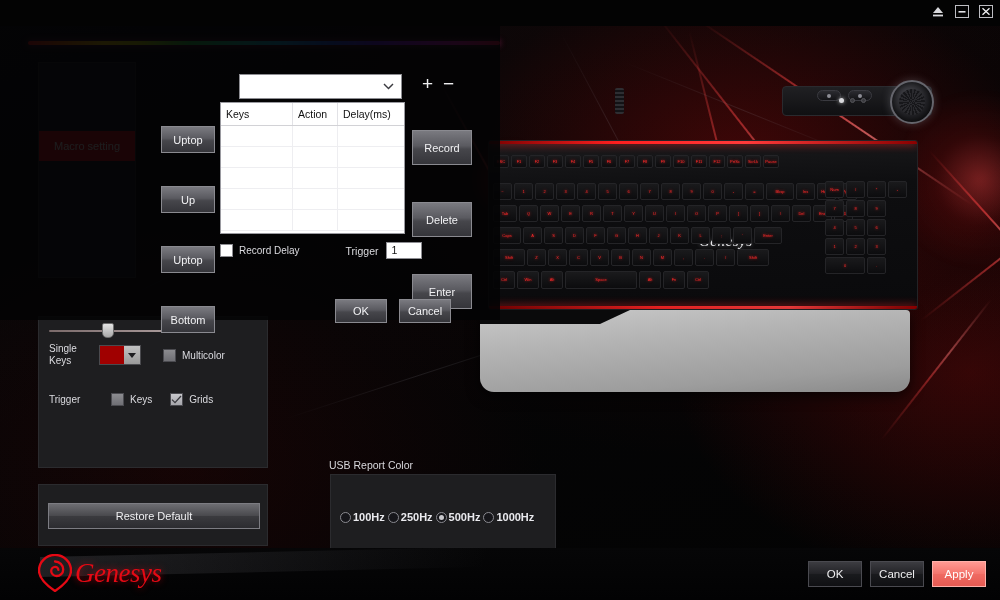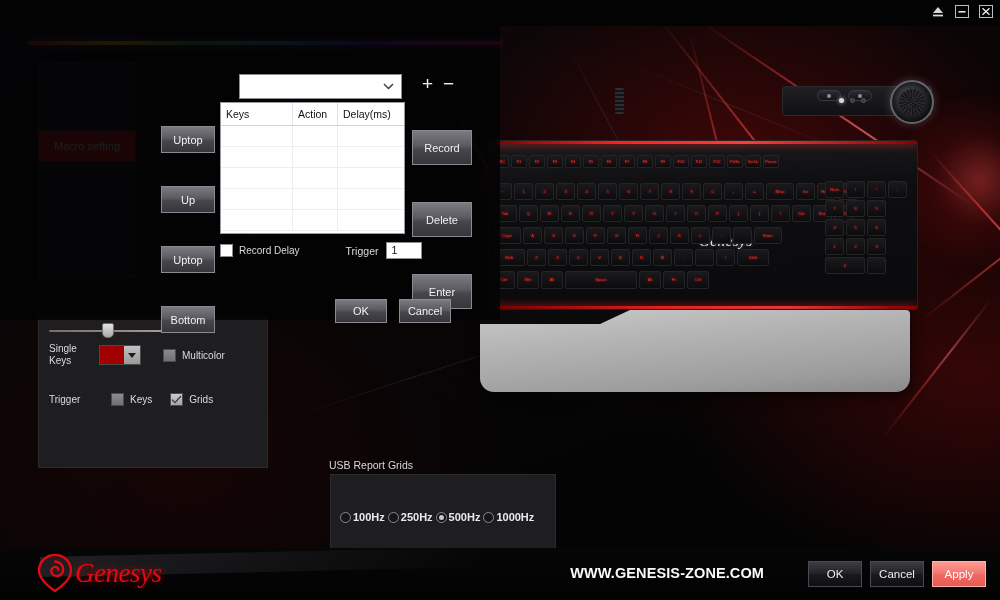--- a/index.html
+++ b/index.html
@@ -582,23 +582,28 @@
         <span class="cbox checked">
           <svg width="11" height="9" viewBox="0 0 11 9" aria-hidden="true">
             <path d="M1 4.6 L4 7.6 L10 1" stroke="#3a3a3f" stroke-width="1.3" fill="none"></path>
           </svg>
         </span>
         <span class="lbl">Grids</span>
       </div>
     </div>
   </div>
 
+  <div class="panel restore-panel">
+    <div class="restore-btn">
+      <span>Restore Default</span>
+    </div>
+  </div>
 
   <div class="usb-panel">
-    <div class="usb-title">USB Report Grids</div>
+    <div class="usb-title">USB Report Color</div>
     <div class="usb-opts" id="usb-opts">
         <div class="radio-grp">
           <span class="radio"></span>
           <span class="radio-lbl">100Hz</span>
         </div>
         <div class="radio-grp">
           <span class="radio"></span>
           <span class="radio-lbl">250Hz</span>
         </div>
         <div class="radio-grp">
@@ -709,21 +714,20 @@
 
   <div class="footer">
     <div class="footer-sheen"></div>
     <div class="brand">
       <svg class="brand-mark" viewBox="0 0 34 38">
         <path d="M17 1 C26 1 33 8 33 16.5 C33 24 26 31 17 37 C8 31 1 24 1 16.5 C1 8 8 1 17 1 Z" fill="none" stroke="#e50914" stroke-width="2.4"></path>
         <path d="M17 7.5 C21.6 7.5 25.2 11 25.2 15.4 C25.2 19.2 22.2 22 18.6 22 C15.6 22 13.2 19.7 13.2 16.9 C13.2 14.6 15 12.8 17.2 12.8 C19 12.8 20.4 14.2 20.4 15.9" fill="none" stroke="#e50914" stroke-width="2.3" stroke-linecap="round"></path>
       </svg>
       <span class="brand-text">Genesys</span>
     </div>
-    <div class="site">WWW.GENESIS-ZONE.COM</div>
     <div class="foot-btns">
       <div class="fbtn">
         <span>OK</span>
       </div>
       <div class="fbtn">
         <span>Cancel</span>
       </div>
       <div class="fbtn apply">
         <span>Apply</span>
       </div>

